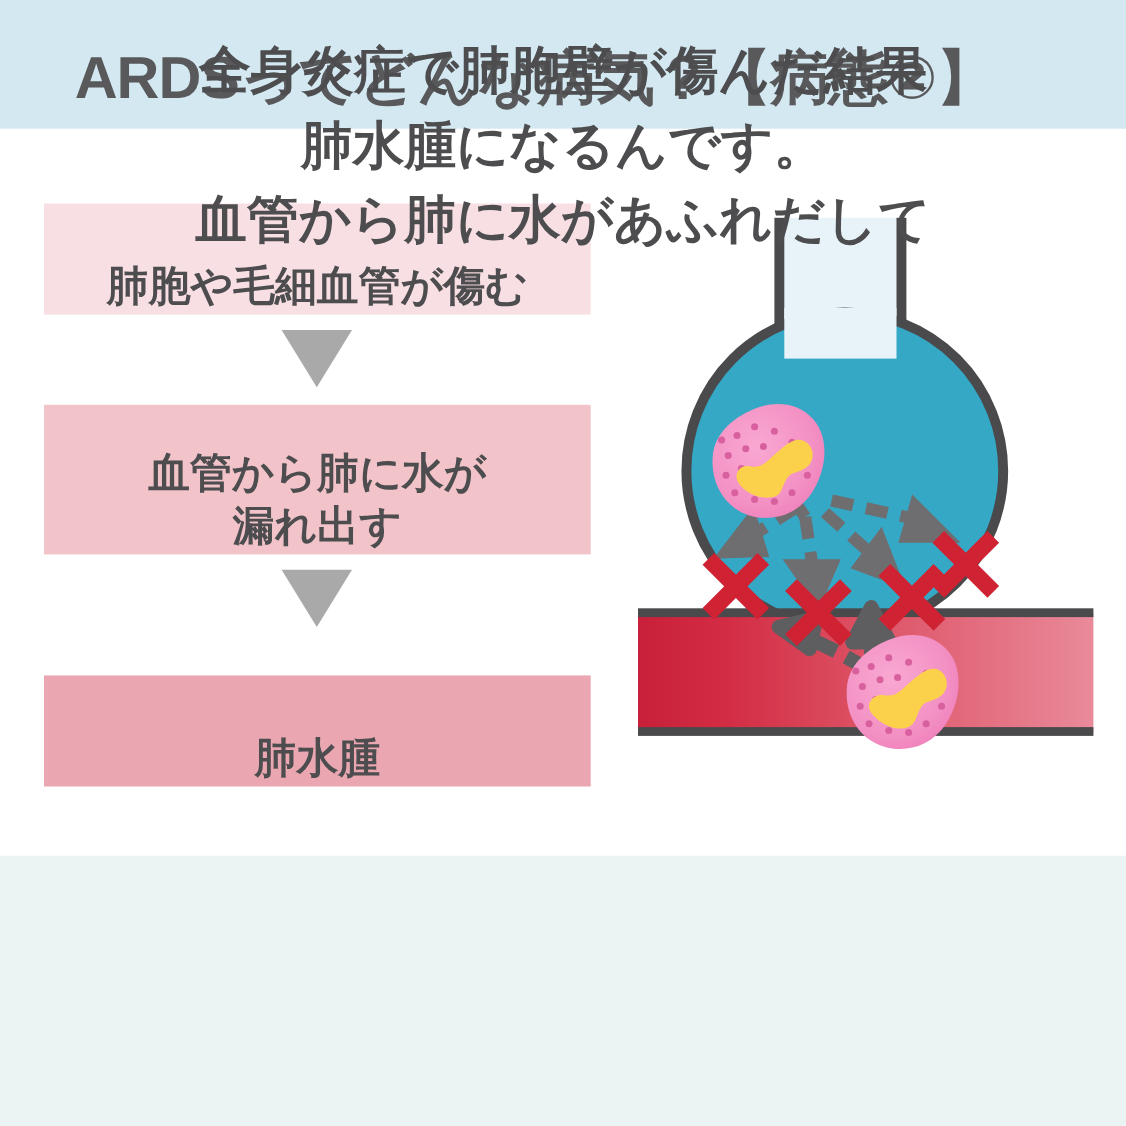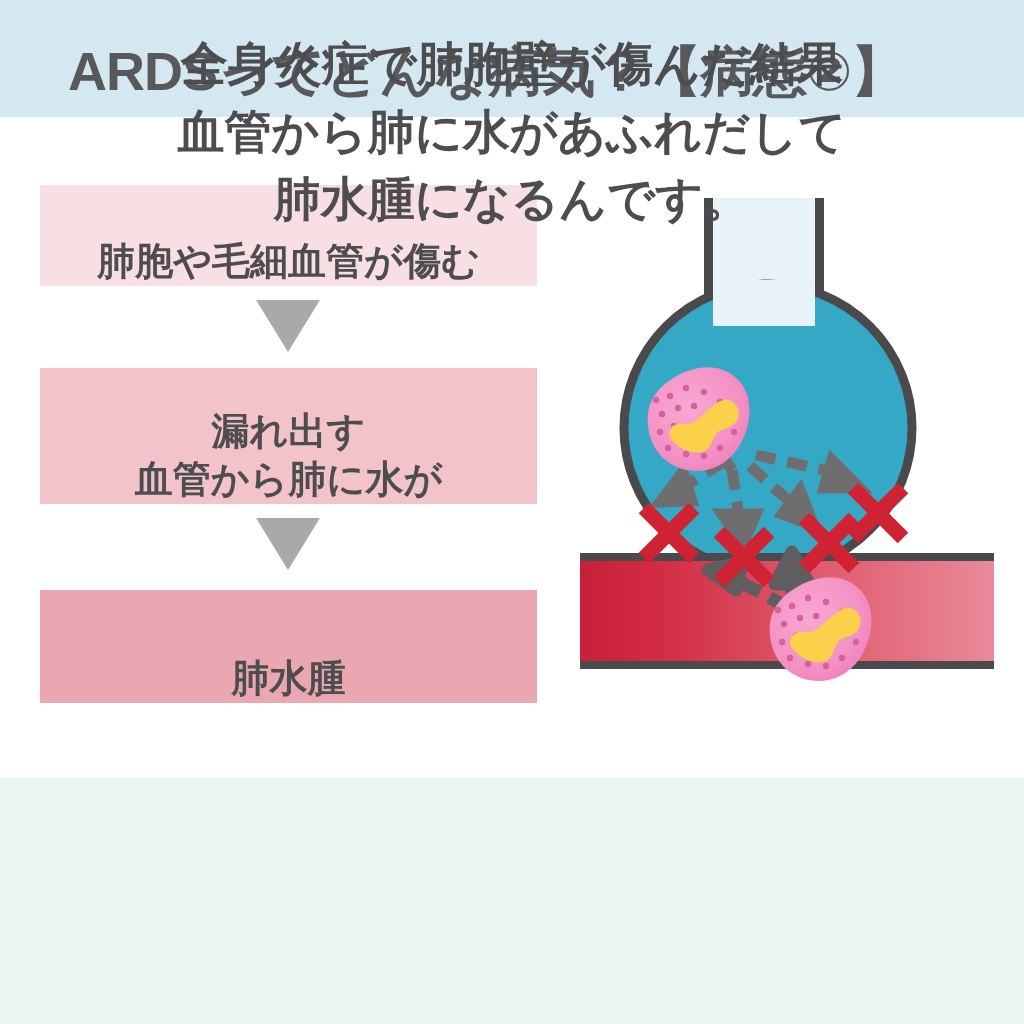--- a/index.html
+++ b/index.html
@@ -56,21 +56,21 @@
   }
   #flow-box-0 {
     left: 40px; top: 185px; width: 497px; height: 101px;
     background: #f8dfe3;
   }
   #flow-box-1 {
     left: 40px; top: 368px; width: 497px; height: 136px;
     background: #f2c4ca;
   }
   #flow-box-2 {
-    left: 40px; top: 590px; width: 497px; height: 113px;
+    left: 40px; top: 614px; width: 497px; height: 101px;
     background: #eaa7b1;
   }
   .flow-text { padding: 0 8px; }
 
   .flow-arrow {
     position: absolute;
     width: 0; height: 0;
     border-left: 32px solid transparent;
     border-right: 32px solid transparent;
     border-top: 52px solid #a9a9a9;
@@ -119,22 +119,22 @@
   <div id="page-title">ARDSってどんな病気？【病態②】</div>
 
   <div class="flow-box" id="flow-box-0">
     <span class="flow-text">肺胞や毛細血管が傷む</span>
   </div>
 
   <div class="flow-arrow" id="flow-arrow-0"></div>
 
   <div class="flow-box" id="flow-box-1">
     <span class="flow-text">
+      <span style="display:block">血管から肺に水が</span>
       <span style="display:block">漏れ出す</span>
-      <span style="display:block">血管から肺に水が</span>
     </span>
   </div>
 
   <div class="flow-arrow" id="flow-arrow-1"></div>
 
   <div class="flow-box" id="flow-box-2">
     <span class="flow-text">肺水腫</span>
   </div>
 
   <div id="diagram">
@@ -291,17 +291,17 @@
           <line x1="293" y1="318" x2="343" y2="368"></line>
           <line x1="343" y1="318" x2="293" y2="368"></line>
         </g>
       </g>
     </svg>
   </div>
 
   <div id="caption-band"></div>
   <div id="caption-text">
     <span class="caption-line">全身炎症で肺胞壁が傷んだ結果</span>
+    <span class="caption-line">肺水腫になるんです。</span>
     <span class="caption-line">血管から肺に水があふれだして</span>
-    <span class="caption-line">肺水腫になるんです。</span>
   </div>
 
 </div>
 
 </body></html>

